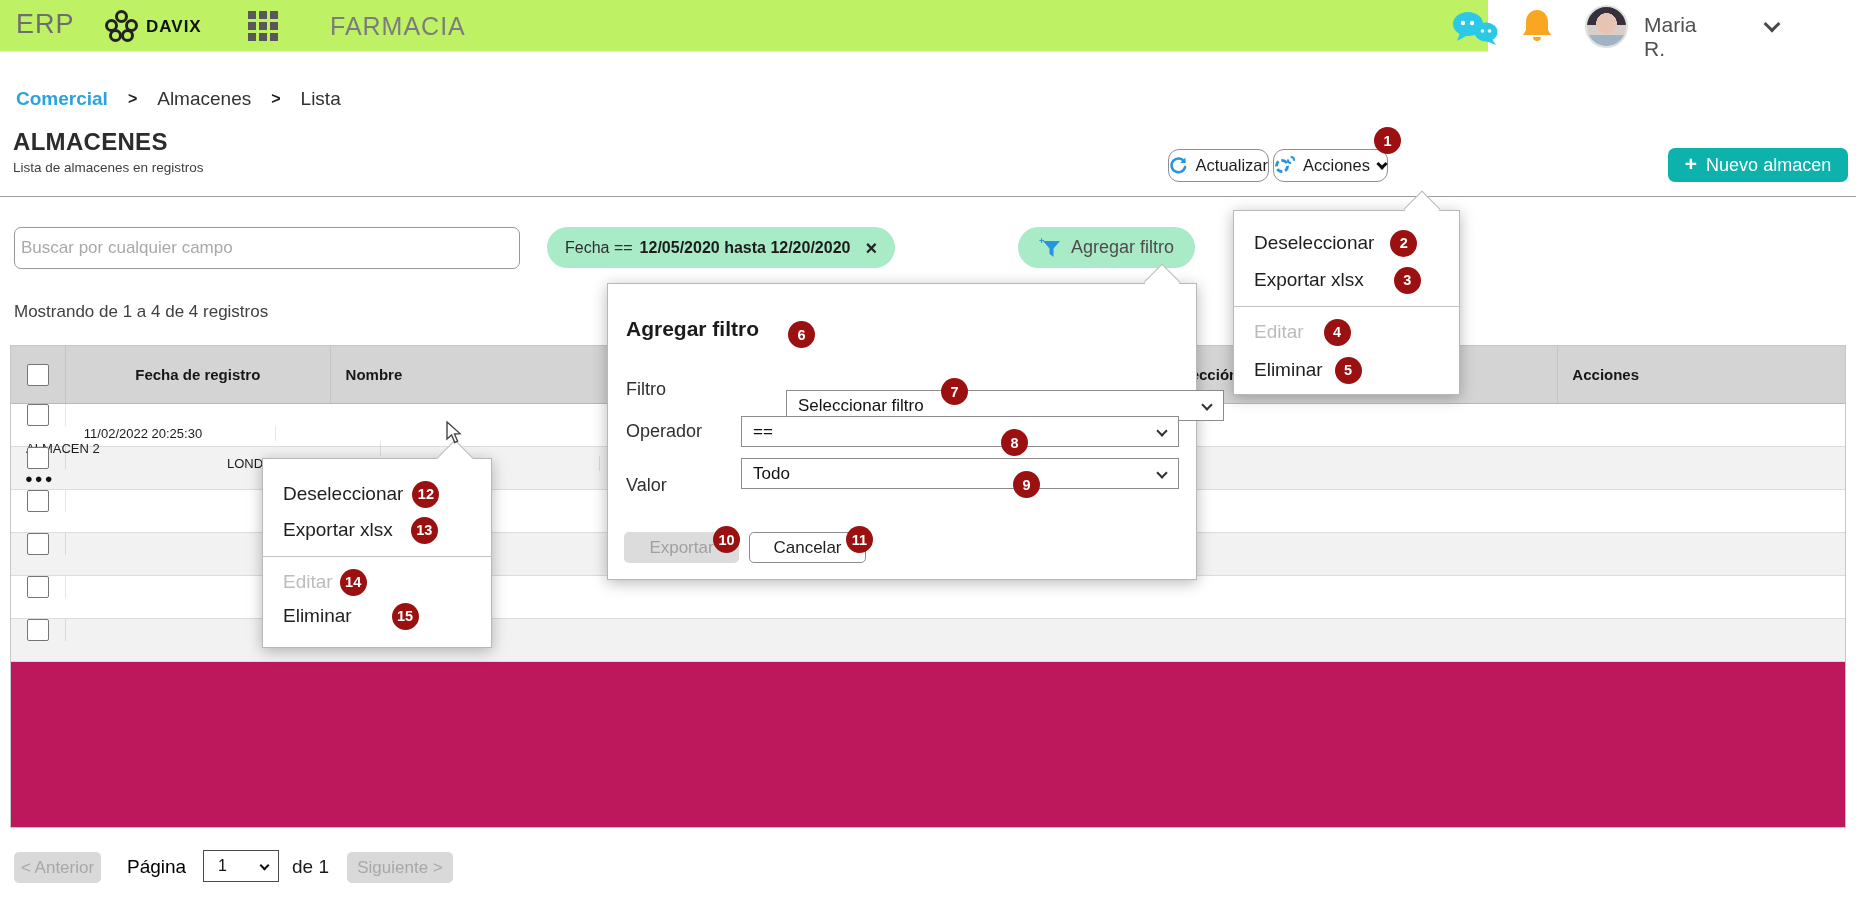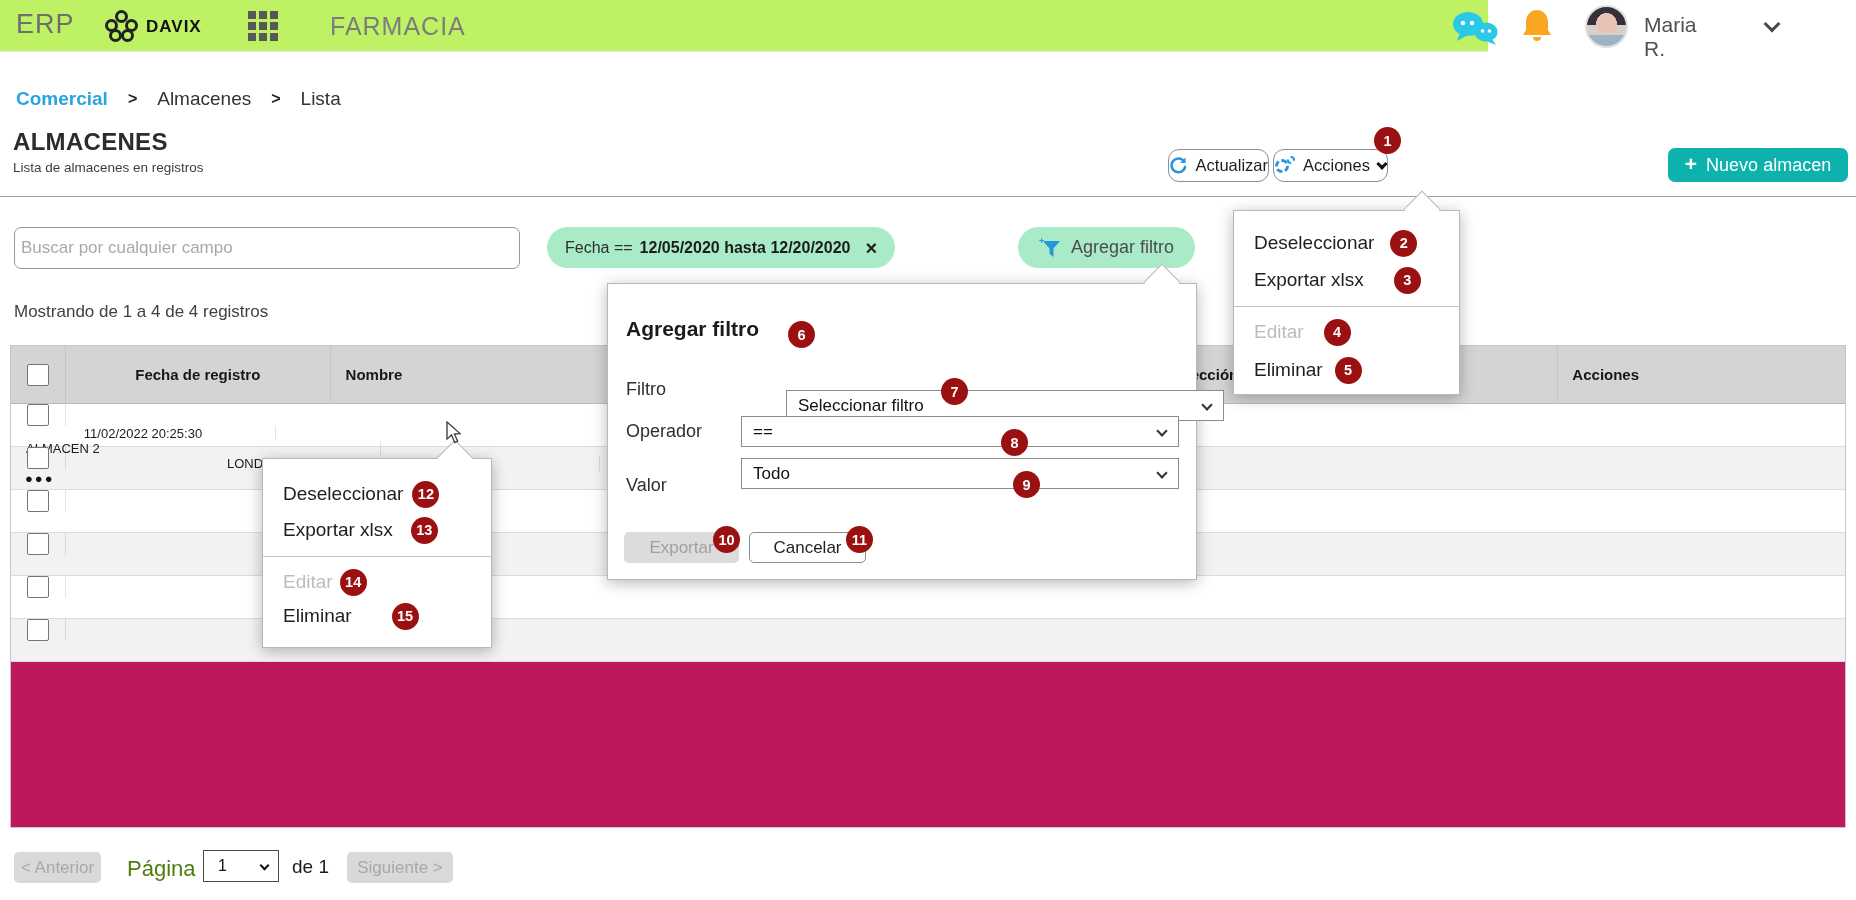--- a/index.html
+++ b/index.html
@@ -110,21 +110,21 @@
   .fake-select { position:absolute; left:133px; width:438px; height:31px; border:1px solid #8c8c8c; background:#fff; display:flex; align-items:center; padding:0 30px 0 11px; font-size:17px; color:#111; cursor:pointer; }
   .fake-select .chev-sel { position:absolute; right:12px; top:10px; width:8px; height:8px; border-width:0 2.2px 2.2px 0; border-color:#333; }
   .popup-btn { position:absolute; height:31px; border-radius:5px; font-size:17px; font-family:inherit; display:flex; align-items:center; justify-content:center; }
   .btn-apply { left:16px; top:248px; width:115px; background:#dcdcdc; border:none; color:#a0a0a0; }
   .btn-cancel { left:141px; top:248px; width:117px; background:#fff; border:1px solid #8c8c8c; color:#1f1f1f; cursor:pointer; }
 
   
   .pg-btn { position:absolute; height:31px; background:#d9d9d9; border:none; border-radius:5px; color:#a8a8a8; font-size:17px; font-family:inherit; display:flex; align-items:center; justify-content:center; }
   .pg-prev { left:14px; top:852px; width:87px; }
   .pg-next { left:347px; top:852px; width:106px; }
-  .pg-label { position:absolute; left:127px; top:856px; font-size:22px; color:#4d7c0f; }
+  .pg-label { position:absolute; left:127px; top:856px; font-size:19px; color:#000000; }
   .pg-select { position:absolute; left:203px; top:850px; width:76px; height:32px; border:1.5px solid #4a4a4a; background:#fff; display:flex; align-items:center; padding-left:14px; font-size:16px; color:#111; cursor:pointer; }
   .pg-select .chev-sel { position:absolute; right:10px; top:11px; width:7px; height:7px; border-width:0 2.2px 2.2px 0; border-color:#111; transform:rotate(45deg); }
   .chev-sel { display:inline-block; border-style:solid; transform:rotate(45deg); }
   .pg-of { position:absolute; left:292px; top:856px; font-size:19px; color:#1a1a1a; }
 
   .cursor { position:absolute; left:445px; top:421px; z-index:70; }
 </style>
 </head>
 <body>
 

